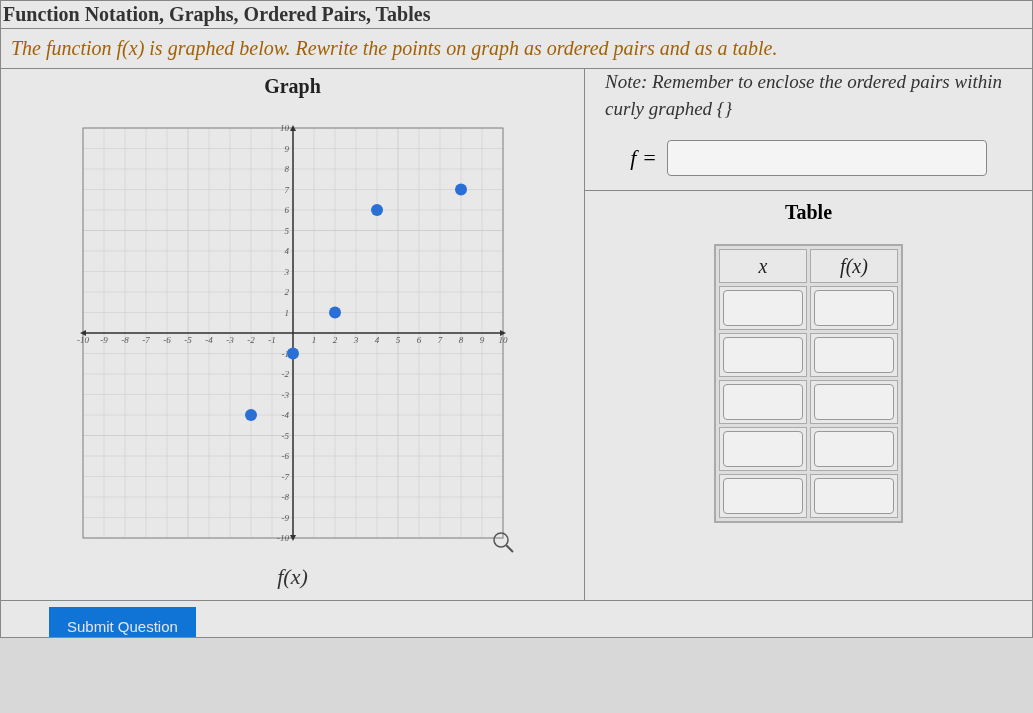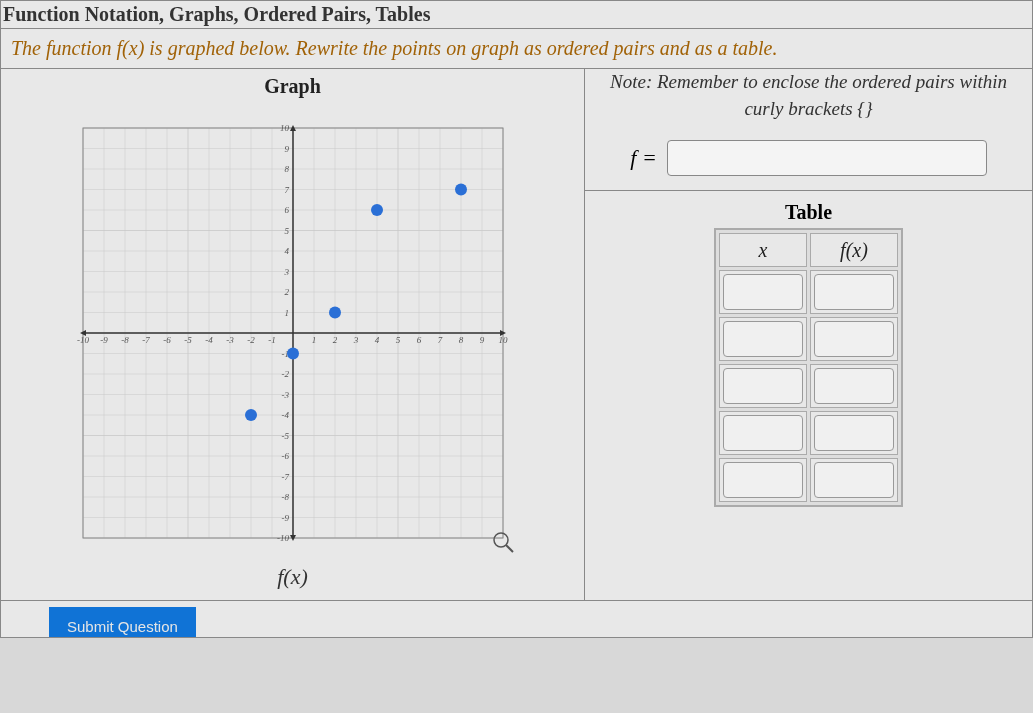--- a/index.html
+++ b/index.html
@@ -60,21 +60,20 @@
     height: 450px;
   }
   .axis-label {
     font-style: italic;
     font-family: 'Times New Roman', serif;
     font-size: 22px;
     color: #333;
     margin-top: 6px;
   }
   .ordered-note {
-    text-align: center;
     font-style: italic;
     font-size: 19px;
     color: #333;
     padding: 0 20px 10px 20px;
     line-height: 1.4;
   }
   .f-eq-row {
     display: flex;
     align-items: center;
     justify-content: center;
@@ -96,21 +95,21 @@
     font-size: 18px;
     padding: 4px 8px;
   }
   .table-section {
     padding-top: 10px;
   }
   .table-title {
     text-align: center;
     font-weight: bold;
     font-size: 20px;
-    margin-bottom: 4px;
+    margin-bottom: 20px;
   }
   table.data-table {
     margin: 0 auto;
     border-collapse: separate;
     border-spacing: 3px;
     border: 2px solid #aaa;
     background: #ddd;
   }
   table.data-table th {
     width: 88px;
@@ -311,21 +310,21 @@
             <line x1="5" y1="5" x2="12" y2="12" stroke="#555" stroke-width="2"></line>
           </g>
         </svg>
         <div class="axis-label">f(x)</div>
       </div>
     </div>
 
     <div class="right-panel">
       <div class="ordered-note">
         <span>Note: Remember to enclose the ordered pairs within</span><br>
-        <span>curly brackets {}</span>
+        <span>curly graphed {}</span>
       </div>
       <div class="f-eq-row">
         <span class="lbl">f =</span>
         <input class="f-input" type="text" value="" style="">
       </div>
 
       <div class="table-section">
         <div class="table-title">Table</div>
         <table class="data-table">
           <thead>

